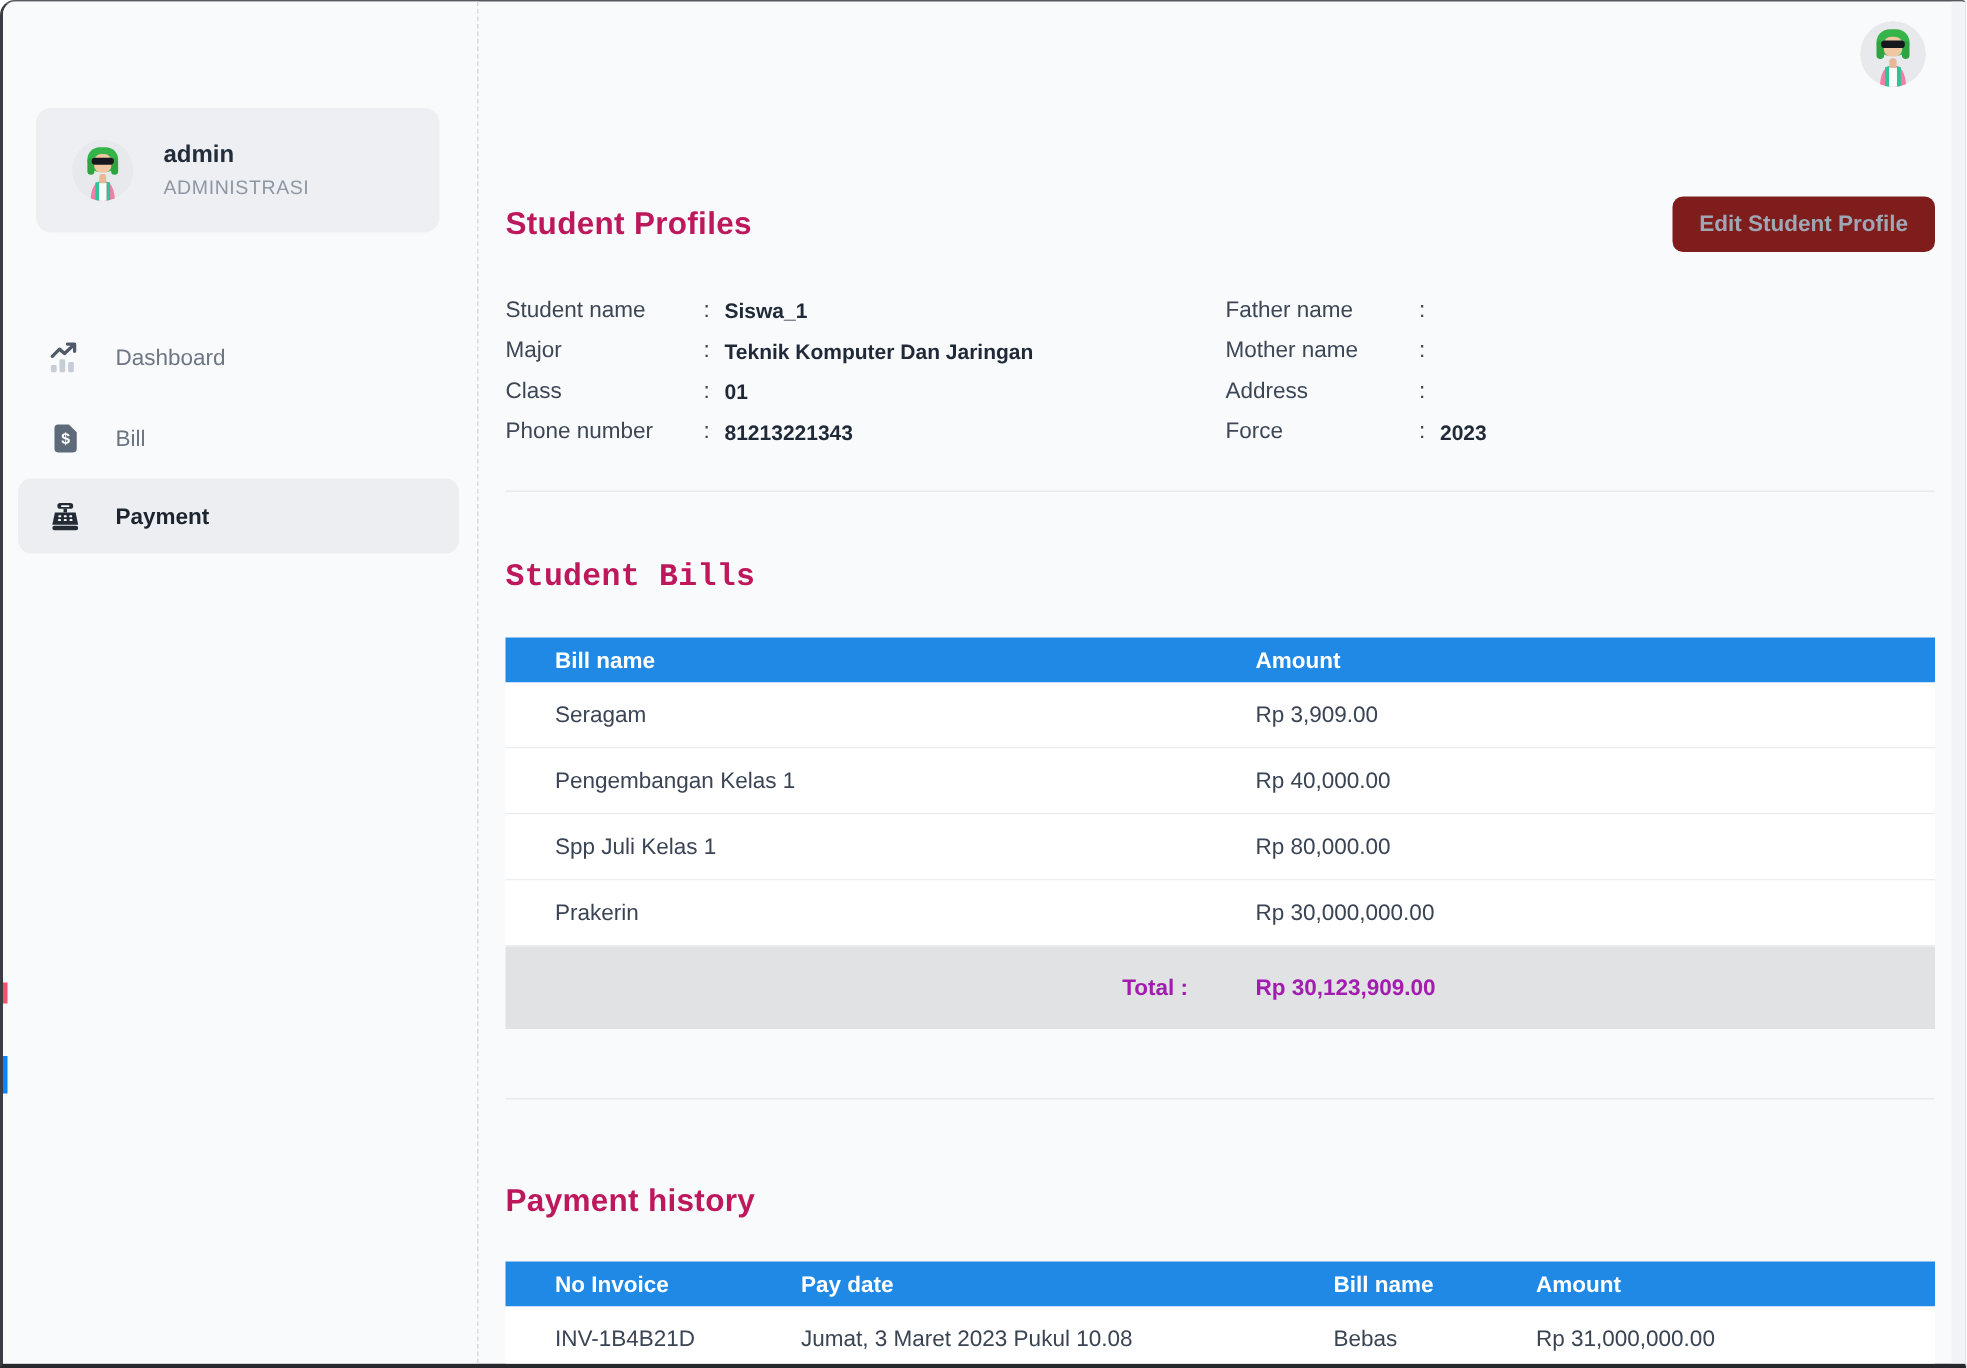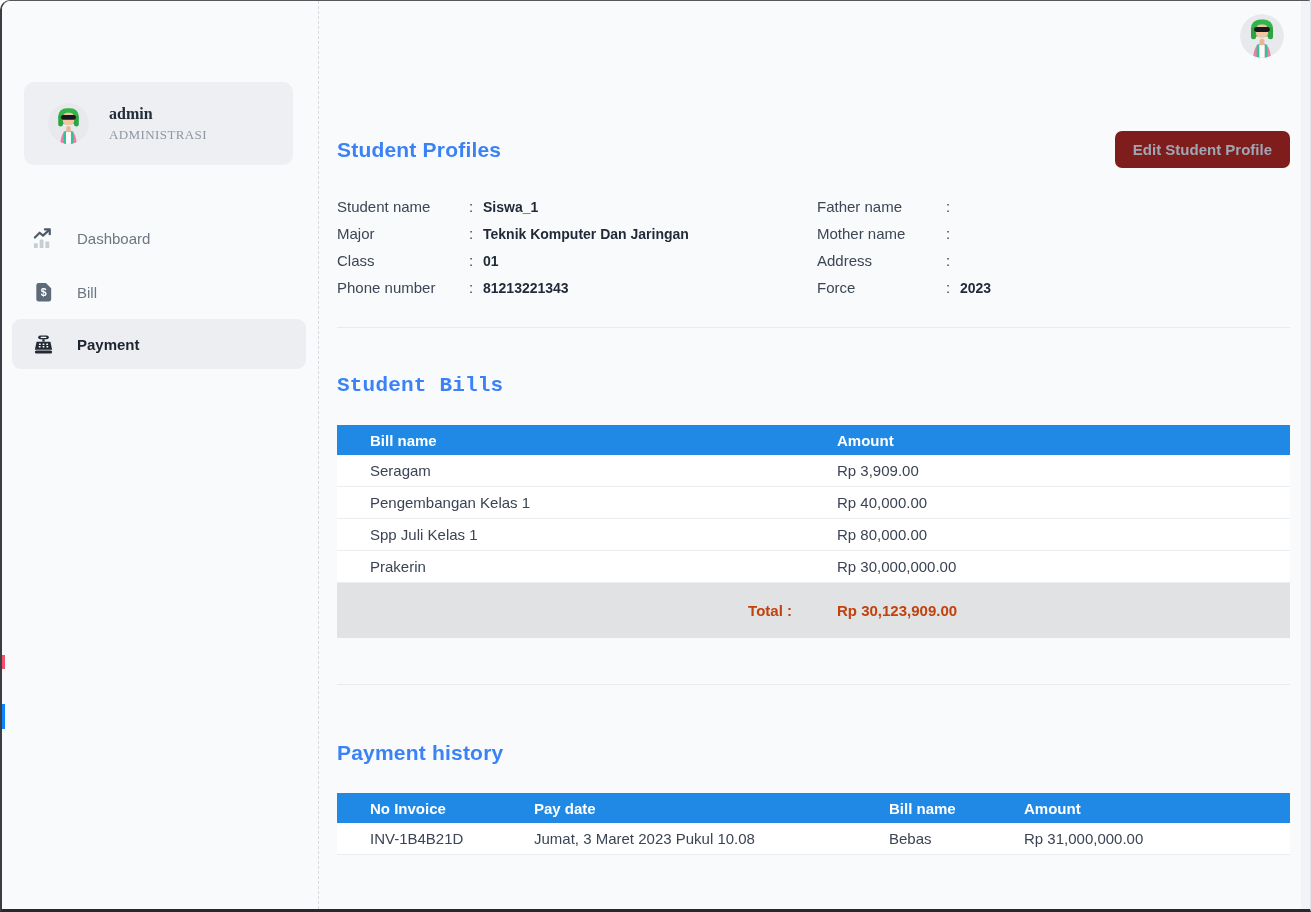--- a/index.html
+++ b/index.html
@@ -20,41 +20,41 @@
   .edge-marker { position:absolute; left:0; width:3px; z-index:50; }
   .edge-marker.red  { top:654px; height:14px; background:#F4516C; }
   .edge-marker.blue { top:703px; height:25px; background:#0D84FF; }
 
   
   .scrollbar-track { position:absolute; top:0; right:0; width:9px; height:100%; background:#F1F3F6; }
 
   
   .sidebar { position:absolute; left:0; top:0; bottom:0; width:317px; border-right:1px dashed #D7DCE2; background:#F8FAFC; }
   .profile-card {
-    position:absolute; left:22px; top:81px; width:269px; height:83px;
+    position:absolute; left:22px; top:71px; width:269px; height:83px;
     background:#EDEFF2; border-radius:10px;
-    display:flex; align-items:center; padding-left:24px; gap:20px;font-family:Liberation Serif, serif;
+    display:flex; align-items:center; padding-left:24px; gap:20px;
   }
   .avatar-sm { width:41px; height:41px; border-radius:50%; flex:0 0 auto; }
   .profile-name { font-size:16px; font-weight:700; color:#232D3A; margin-bottom:4px; }
   .profile-role { font-size:13px; color:#8E97A3; letter-spacing:0.4px; }
 
   .nav { position:absolute; top:210px; left:0; right:0; }
   .nav-item { height:54px; display:flex; align-items:center; padding-left:30px; gap:22px; cursor:pointer; }
   .nav-item .nav-label { font-size:15px; color:#6D7683; }
   .nav-item.active { margin:0 12px 0 10px; padding-left:20px; height:50px; background:#ECEEF1; border-radius:9px; }
   .nav-item.active .nav-label { color:#1C2430; font-weight:700; }
   .nav-icon { width:23px; height:23px; flex:0 0 auto; }
 
   
   .main { position:absolute; left:318px; top:0; right:0; bottom:0; padding:0 20px 0 17px; }
   .top-avatar { position:absolute; left:920px; top:13px; width:44px; height:44px; border-radius:50%; cursor:pointer; }
 
   .page-header { margin-top:130px; display:flex; justify-content:space-between; align-items:center; }
-  h1.section-title, h2.section-title { font-size:21px; font-weight:700; color:#3b82f6; letter-spacing:0.2px; }
+  h1.section-title, h2.section-title { font-size:21px; font-weight:700; color:#be185d; letter-spacing:0.2px; }
   .edit-btn {
     background:#7f1d1d; color:#9EA7B3; border:none; border-radius:7px;
     font-family:inherit; font-size:15px; font-weight:700;
     padding:10px 18px; cursor:pointer;
   }
 
   .profile-grid { margin-top:25px; display:flex; }
   .pg-col-left { width:480px; }
   .pg-col-right { flex:1; }
   .field-row { display:flex; height:27px; align-items:center; font-size:15px; color:#3C4655; }
@@ -65,24 +65,24 @@
 
   .divider { border:none; border-top:1px solid #E7EAEE; height:0; }
   .divider.d1 { margin-top:26px; }
   .divider.d2 { margin-top:46px; }
 
   h2.bills-title { margin-top:46px;font-family:Liberation Mono, monospace; }
   h2.history-title { margin-top:56px; }
 
   .table { margin-top:28px; width:100%; }
   .thead { height:30px; background:#2089E6; display:flex; align-items:center; color:#fff; font-weight:700; font-size:15px; }
-  .trow  { height:32px; background:#fff; border-bottom:1px solid #EBEDF0; display:flex; align-items:center; font-size:15px; color:#3A4454; }
+  .trow  { height:44px; background:#fff; border-bottom:1px solid #EBEDF0; display:flex; align-items:center; font-size:15px; color:#3A4454; }
   .bills .c1 { width:500px; padding-left:33px; }
   .bills .c2 { flex:1; }
-  .total-row { height:55px; background:#E0E2E4; display:flex; align-items:center; font-size:15px; font-weight:700; color:#c2410c; }
+  .total-row { height:55px; background:#E0E2E4; display:flex; align-items:center; font-size:15px; font-weight:700; color:#a21caf; }
   .total-row .c1 { text-align:right; padding-right:45px; padding-left:0; }
 
   .hist .c1 { width:197px; padding-left:33px; }
   .hist .c2 { width:355px; }
   .hist .c3 { width:135px; }
   .hist .c4 { flex:1; }
 </style>
 </head>
 <body>
 

